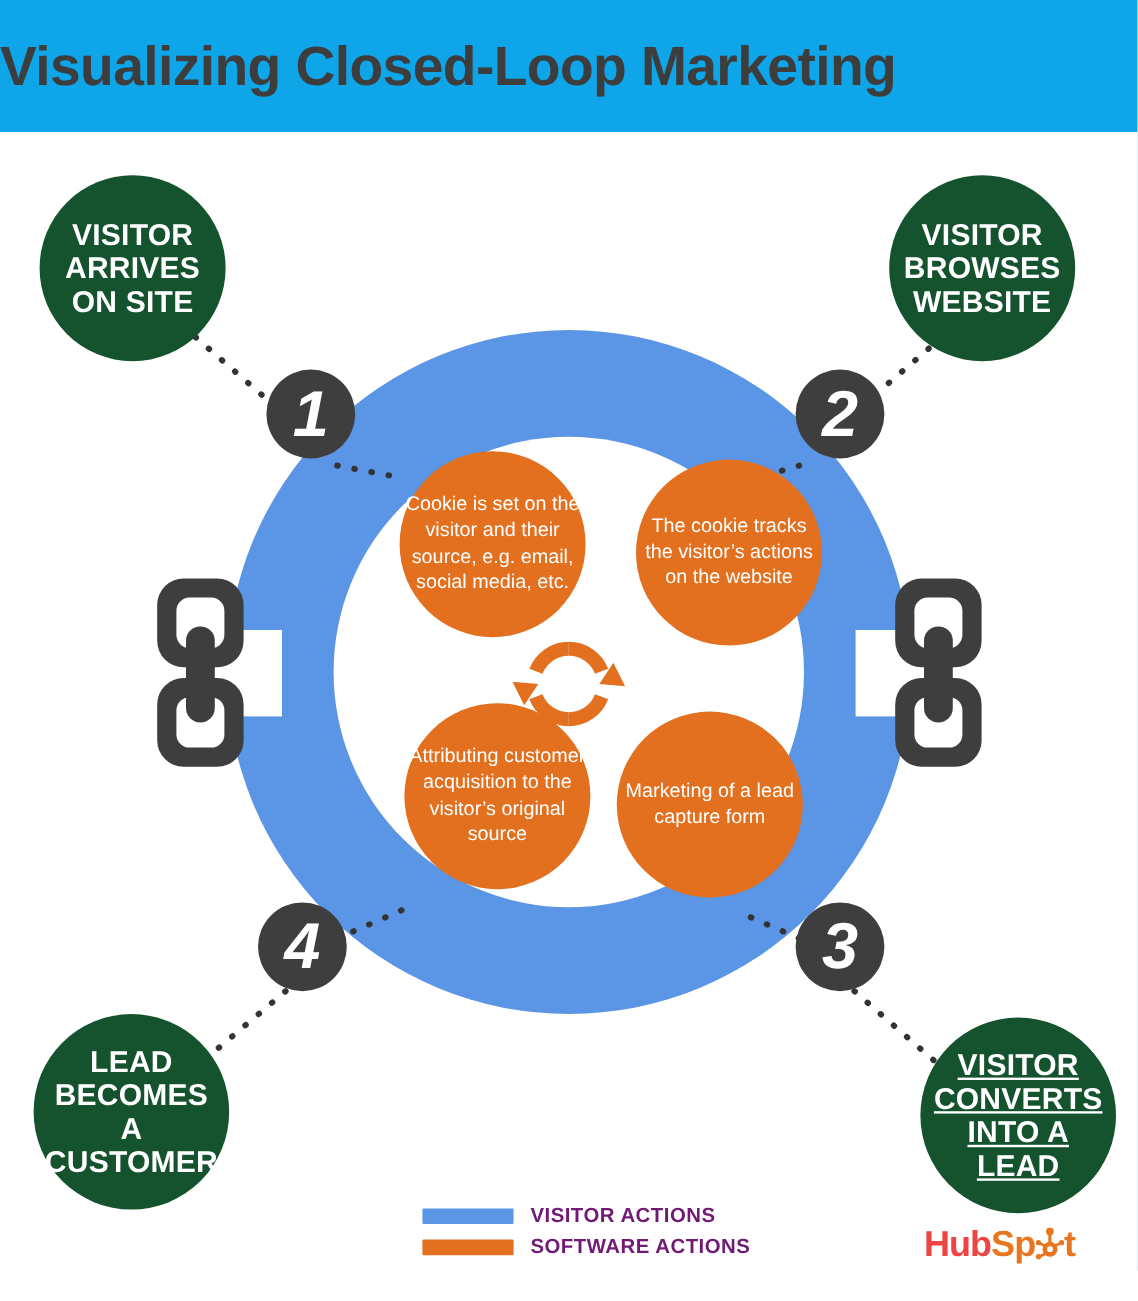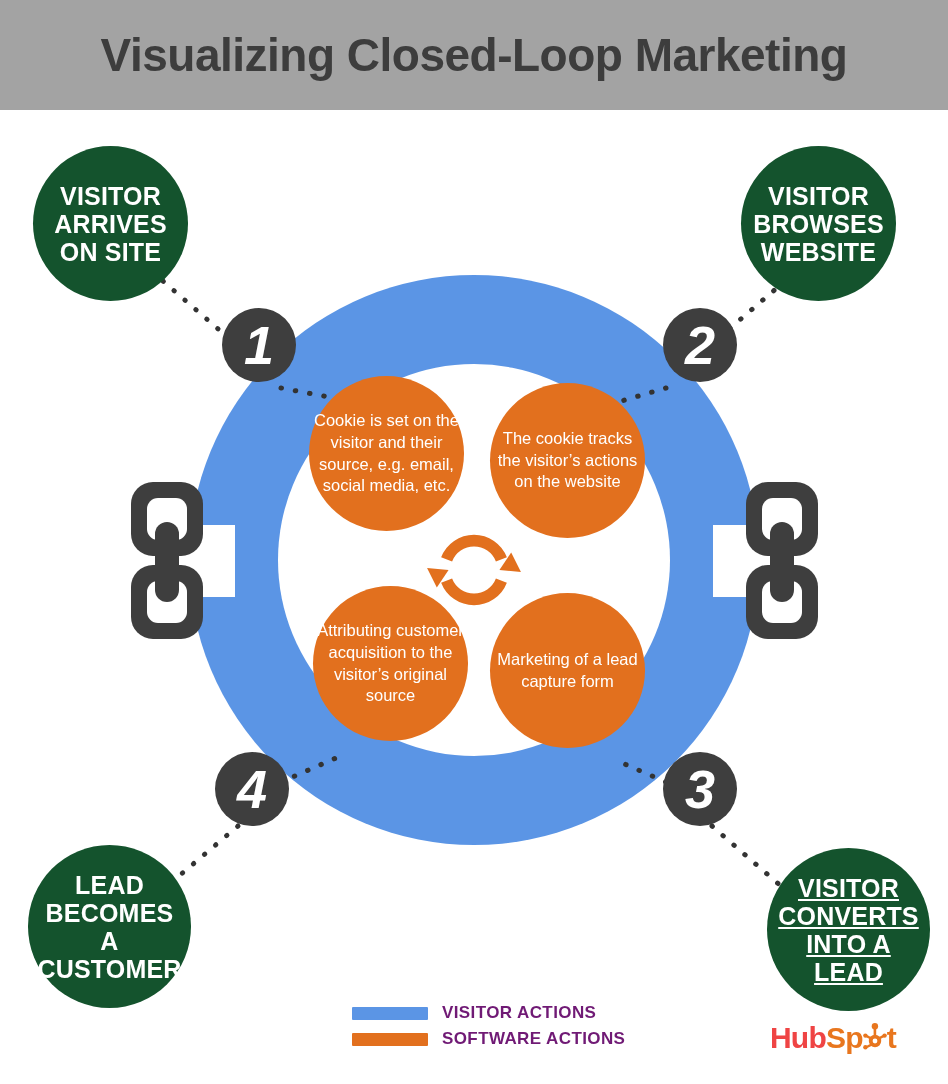--- a/index.html
+++ b/index.html
@@ -6,22 +6,22 @@
   html,body{margin:0;padding:0;background:#ffffff;}
   body{
     width:948px;height:1084px;position:relative;overflow:hidden;
     font-family:"Liberation Sans", sans-serif;
     -webkit-font-smoothing:antialiased;
   }
 
   
   .header{
     position:absolute;left:0;top:0;width:948px;height:110px;
-    background:#a3a3a3;
-    display:flex;align-items:center;justify-content:center;
+    background:#0ea5e9;
+    display:flex;align-items:center;
   }
   .header h1{
     margin:0;
     font-family:"Liberation Sans", sans-serif;
     font-size:46px;font-weight:bold;letter-spacing:-0.5px;
     color:#3d3d3d;
     white-space:nowrap;
   }
 
   
@@ -62,24 +62,25 @@
   .s4{left:215px; top:642px;}
 
   
   .orb{
     position:absolute;border-radius:50%;
     background:#e2701e;
     display:flex;align-items:center;justify-content:center;
     text-align:center;color:#ffffff;
     font-size:16.5px;line-height:1.33;
     box-sizing:border-box;
+    margin-left:24px;
   }
   .orb span{display:block;padding:0 4px;}
   .o1{left:309px; top:266px; width:155px;height:155px;}
-  .o2{left:490px; top:273px; width:155px;height:155px;align-items:center;}
+  .o2{left:506px; top:273px; width:155px;height:155px;align-items:center;}
   .o3{left:313px; top:476px; width:155px;height:155px;}
   .o4{left:490px; top:483px; width:155px;height:155px;}
 
   
   .cycle{position:absolute;left:425px;top:415px;width:98px;height:90px;}
 
   
   .chain{position:absolute;}
   .chain-left{left:125px;top:368px;}
   .chain-right{left:740px;top:368px;}

